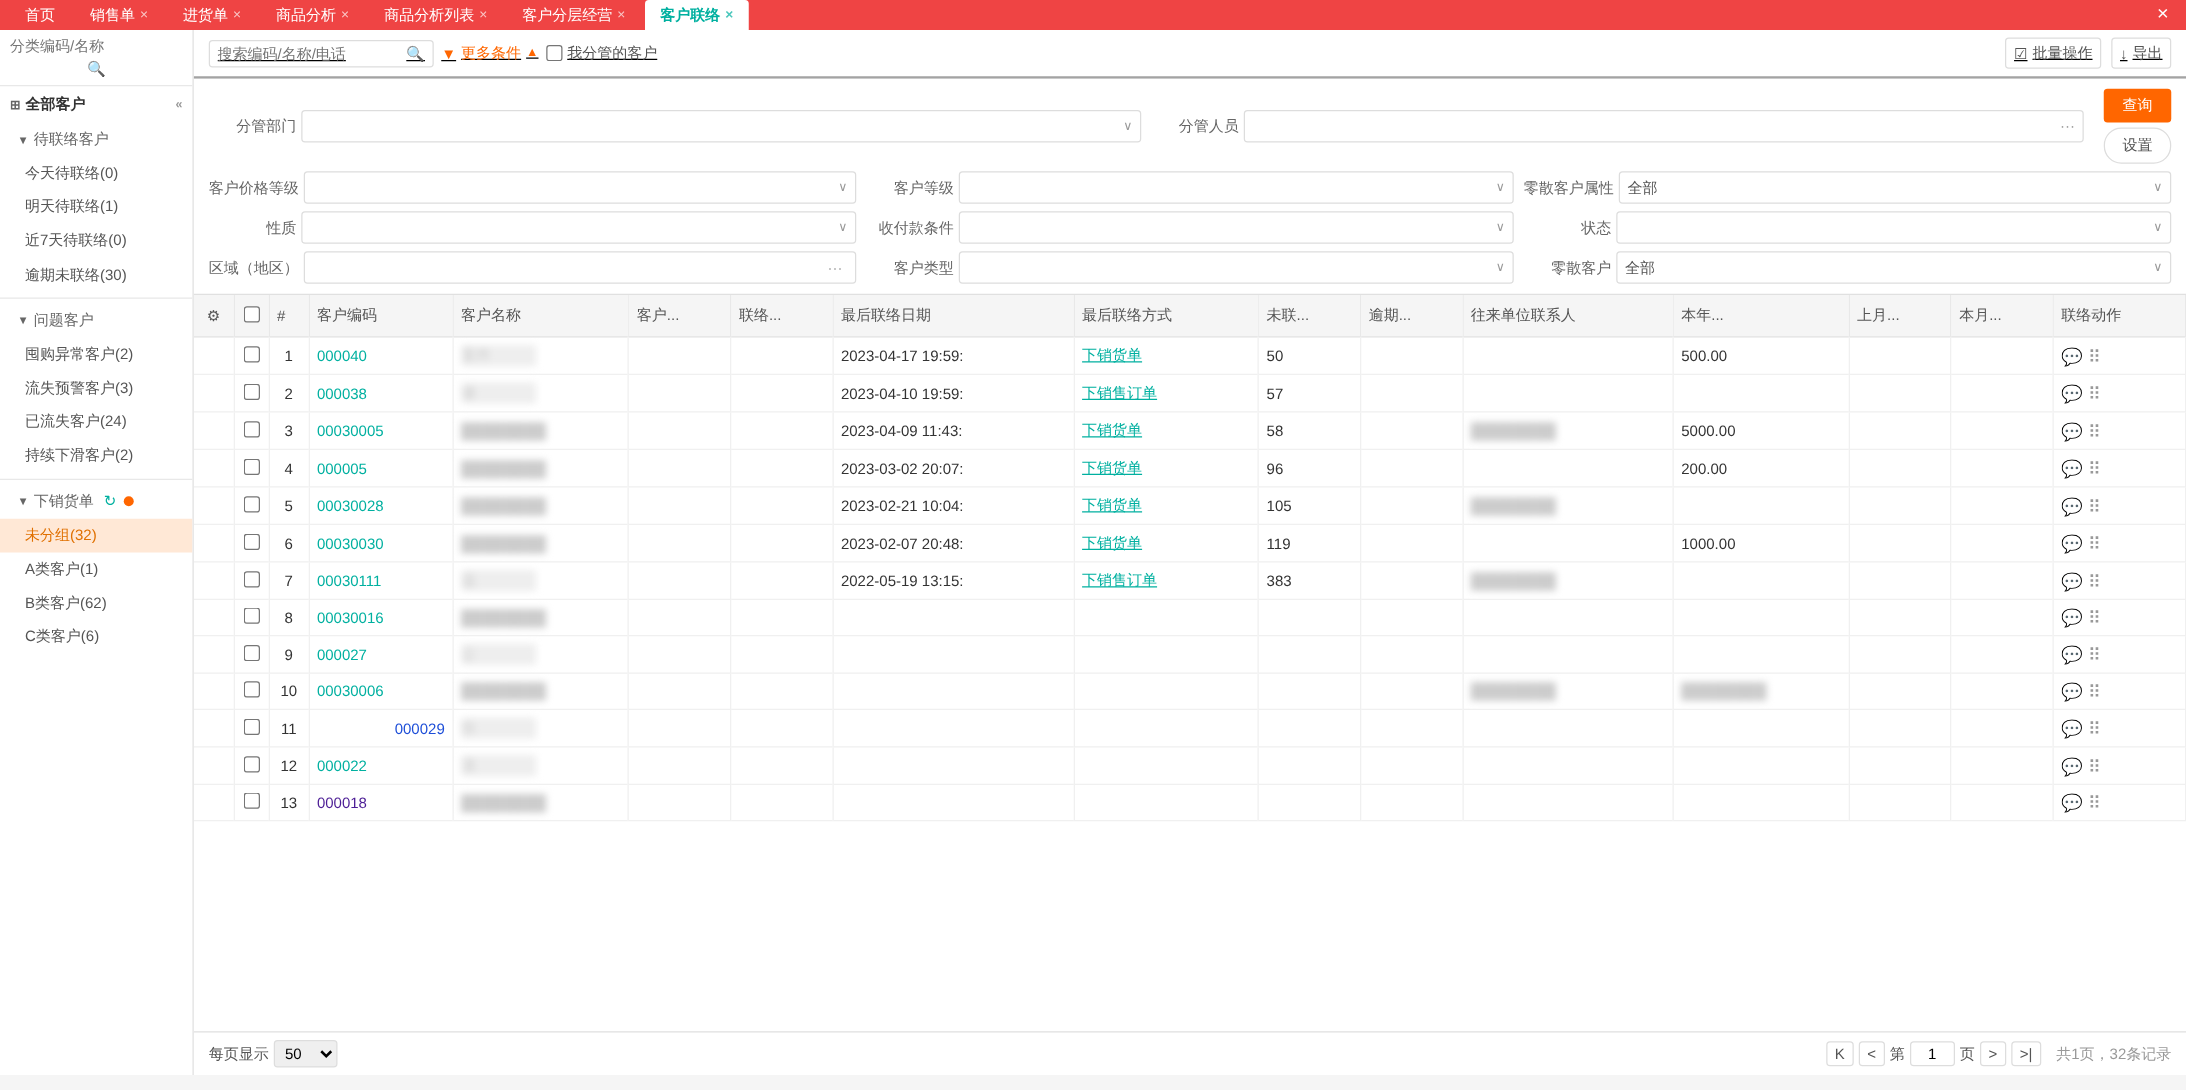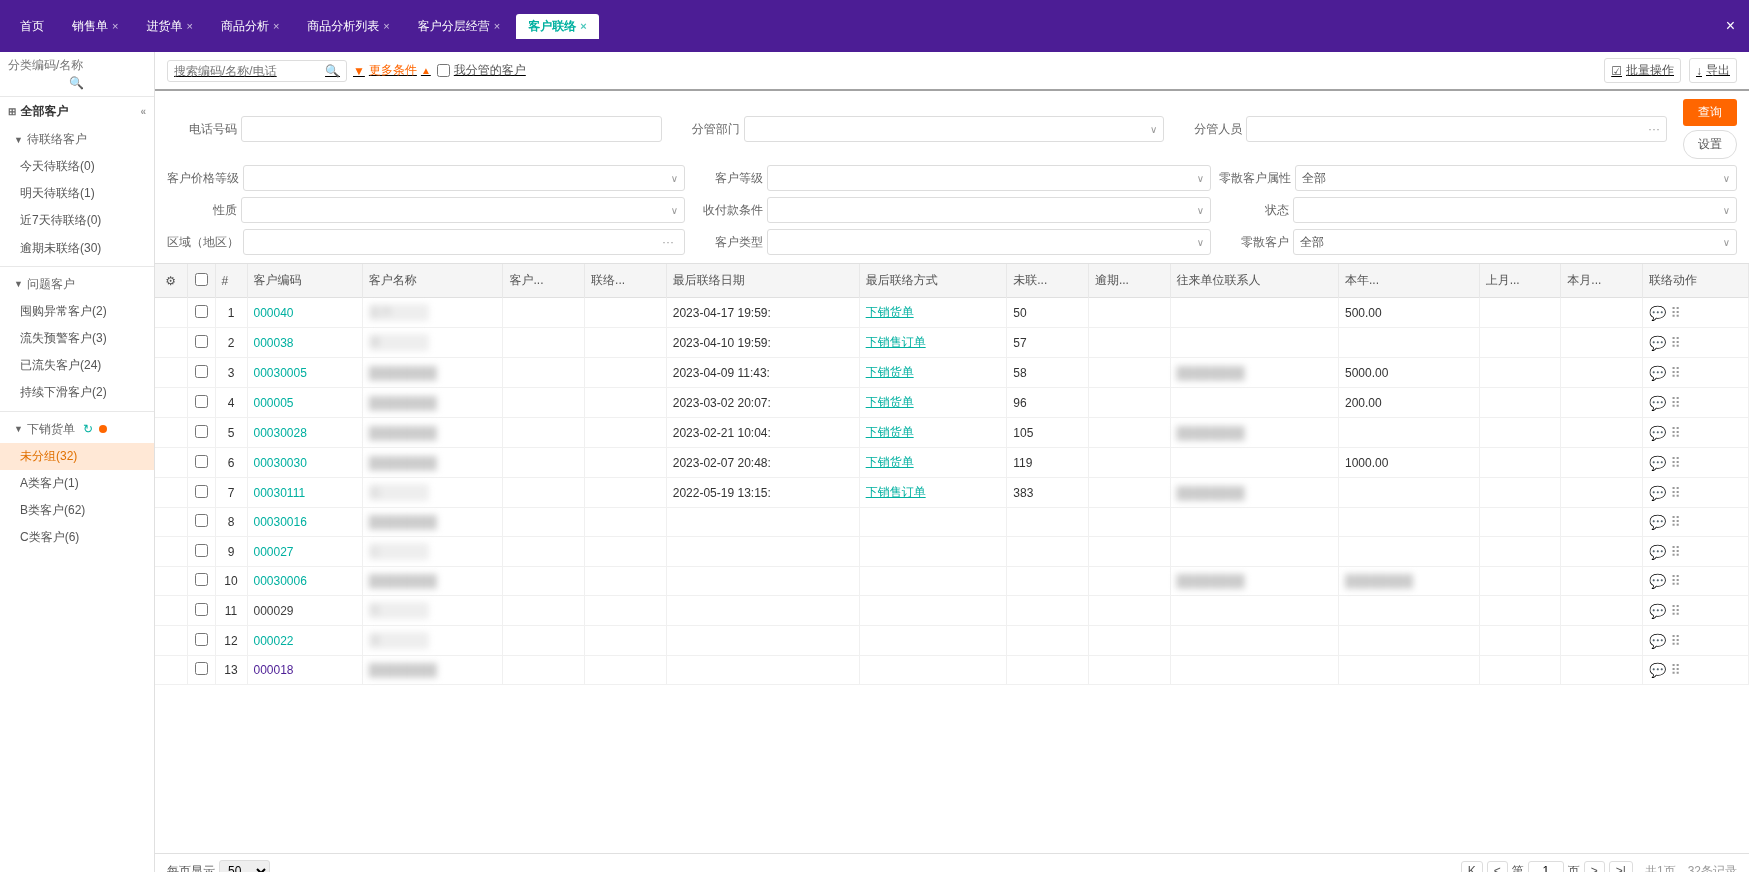--- a/index.html
+++ b/index.html
@@ -2,22 +2,22 @@
 <html><head>
   <meta charset="utf-8">
   <style>
     * { box-sizing: border-box; margin: 0; padding: 0; font-family: 'Microsoft YaHei', Arial, sans-serif; font-size: 12px; }
     body { background: #f5f5f5; overflow: hidden; }
 
     
     .top-nav {
       display: flex;
       align-items: center;
-      background: #4c1d95;
-      height: 52px;
+      background: #ef4444;
+      height: 24px;
       padding: 0 8px;
       color: white;
       gap: 4px;
       text-align: right;
     }
     .top-nav .nav-item {
       padding: 4px 12px;
       cursor: pointer;
       border-radius: 3px 3px 0 0;
       white-space: nowrap;
@@ -482,24 +482,20 @@
           <span>↓</span>
           <span>导出</span>
         </div>
       </div>
     </div>
 
     <div class="filter-panel">
 
       <div class="filter-row">
         <div class="filter-field">
-          <label>电话号码</label>
-          <input type="text" style="min-width: 200px;">
-        </div>
-        <div class="filter-field">
           <label>分管部门</label>
           <div class="select-box">
             <span></span>
             <span class="chevron">∨</span>
           </div>
         </div>
         <div class="filter-field">
           <label>分管人员</label>
           <div class="select-box">
             <span></span>
@@ -839,21 +835,21 @@
       <div class="action-icons">
         <span class="action-icon" title="联络">💬</span>
         <span class="action-icon" title="更多">⠿</span>
       </div>
     </td>
   </tr>
             <tr>
     <td class="center"></td>
     <td class="center"><input type="checkbox" style=""></td>
     <td class="center">11</td>
-    <td style="color:#404040;cursor:pointer;">000029</td>
+    <td style="color:#1d4ed8;cursor:pointer;text-align:right;">000029</td>
     <td><span class="blurred">扶</span></td>
     <td></td>
     <td></td>
     <td></td>
     <td></td>
     <td></td>
     <td></td>
     <td></td>
     <td></td>
     <td></td>

